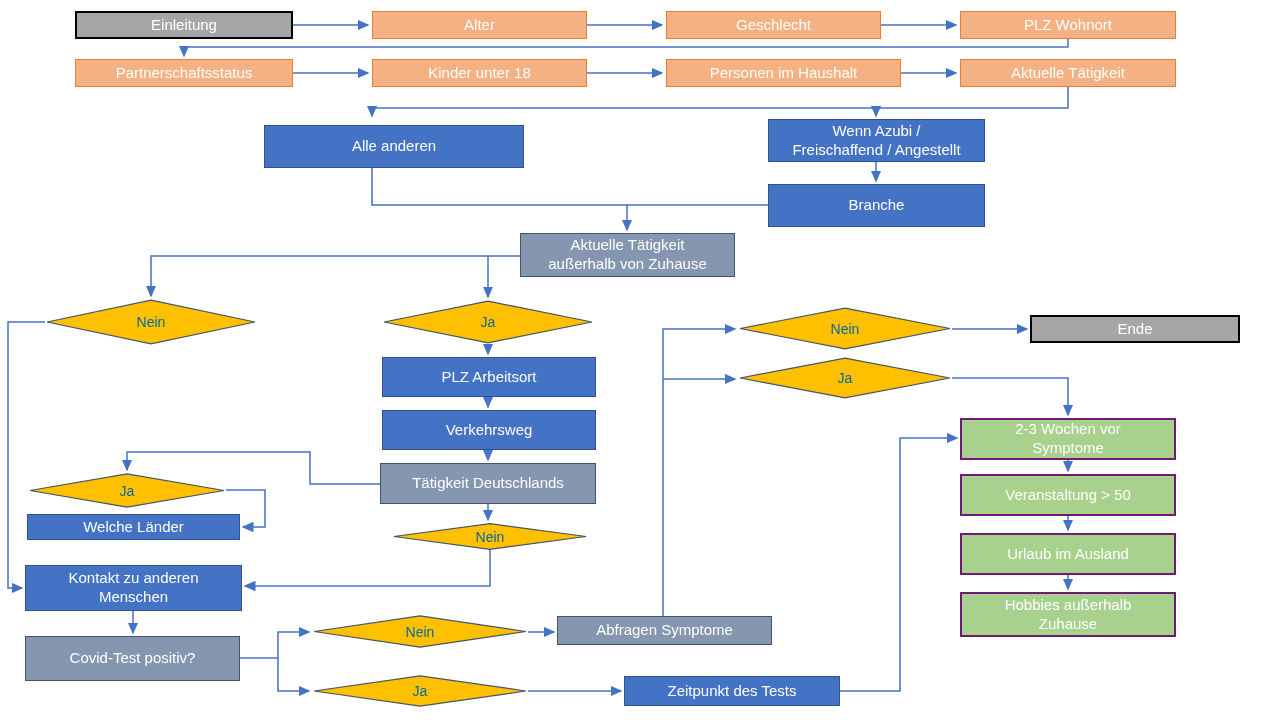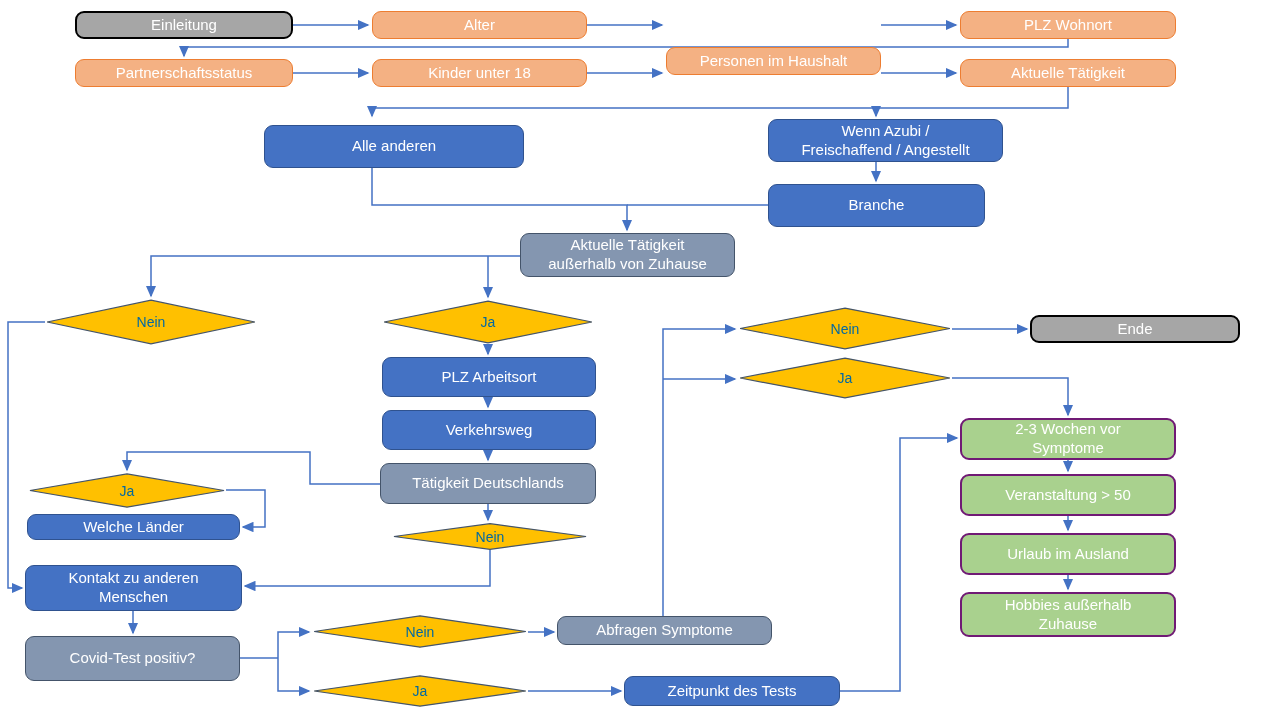--- a/index.html
+++ b/index.html
@@ -5,21 +5,21 @@
   html,body{margin:0;padding:0;background:#fff;}
   .canvas{
     position:relative;width:1280px;height:720px;background:#ffffff;overflow:hidden;
     font-family:"Liberation Sans","DejaVu Sans",sans-serif;
   }
   .wires{position:absolute;left:0;top:0;pointer-events:none;}
   .wire{fill:none;stroke:#4472C4;stroke-width:1.5;}
   .node{
     position:absolute;display:flex;align-items:center;justify-content:center;
     text-align:center;color:#ffffff;font-size:15px;line-height:1.25;
-    white-space:pre-line;box-sizing:border-box;border-radius:9px;
+    white-space:pre-line;box-sizing:border-box;
   }
   .orange{background:#F4B183;border:1px solid #ED7D31;}
   .blue{background:#4472C4;border:1px solid #2F528F;}
   .grayblue{background:#8496B0;border:1px solid #44546A;}
   .gray{background:#A6A6A6;border:2px solid #000000;}
   .green{background:#A9D18E;border:2px solid #701a75;}
   .diamond{position:absolute;}
   .diamond svg{position:absolute;left:0;top:0;width:100%;height:100%;overflow:visible;}
   .diamond polygon{fill:#FFC000;stroke:#44546A;stroke-width:1.2;vector-effect:non-scaling-stroke;}
   .dlabel{
@@ -72,29 +72,30 @@
     <polyline class="wire" points="952,329 1027,329" marker-end="url(#arw)"></polyline>
     <polyline class="wire" points="952,378 1068,378 1068,415" marker-end="url(#arw)"></polyline>
     <polyline class="wire" points="840,691 900,691 900,438 957,438" marker-end="url(#arw)"></polyline>
     <polyline class="wire" points="1068,460 1068,471" marker-end="url(#arw)"></polyline>
     <polyline class="wire" points="1068,516 1068,530" marker-end="url(#arw)"></polyline>
     <polyline class="wire" points="1068,575 1068,589" marker-end="url(#arw)"></polyline>
   </svg>
 
   <div class="node gray" style="left:75px;top:11px;width:218px;height:28px">Einleitung</div>
   <div class="node orange" style="left:372px;top:11px;width:215px;height:28px">Alter</div>
+  <div class="node orange" style="left:666px;top:11px;width:215px;height:28px">Geschlecht</div>
   <div class="node orange" style="left:960px;top:11px;width:216px;height:28px">PLZ Wohnort</div>
 
   <div class="node orange" style="left:75px;top:59px;width:218px;height:28px">Partnerschaftsstatus</div>
   <div class="node orange" style="left:372px;top:59px;width:215px;height:28px">Kinder unter 18</div>
-  <div class="node orange" style="left:666px;top:47px;width:215px;height:28px">Personen im Haushalt</div>
+  <div class="node orange" style="left:666px;top:59px;width:235px;height:28px">Personen im Haushalt</div>
   <div class="node orange" style="left:960px;top:59px;width:216px;height:28px">Aktuelle Tätigkeit</div>
 
   <div class="node blue" style="left:264px;top:125px;width:260px;height:43px">Alle anderen</div>
-  <div class="node blue" style="left:768px;top:119px;width:235px;height:43px">Wenn Azubi /
+  <div class="node blue" style="left:768px;top:119px;width:217px;height:43px">Wenn Azubi /
 Freischaffend / Angestellt</div>
   <div class="node blue" style="left:768px;top:184px;width:217px;height:43px">Branche</div>
   <div class="node grayblue" style="left:520px;top:233px;width:215px;height:44px">Aktuelle Tätigkeit
 außerhalb von Zuhause</div>
 
   <div class="diamond" style="left:45px;top:299px;width:212px;height:46px">
     <svg viewBox="0 0 100 40" preserveAspectRatio="none">
         <polygon points="50,1 99,20 50,39 1,20"></polygon>
       </svg>
     <span class="dlabel">Nein</span>

